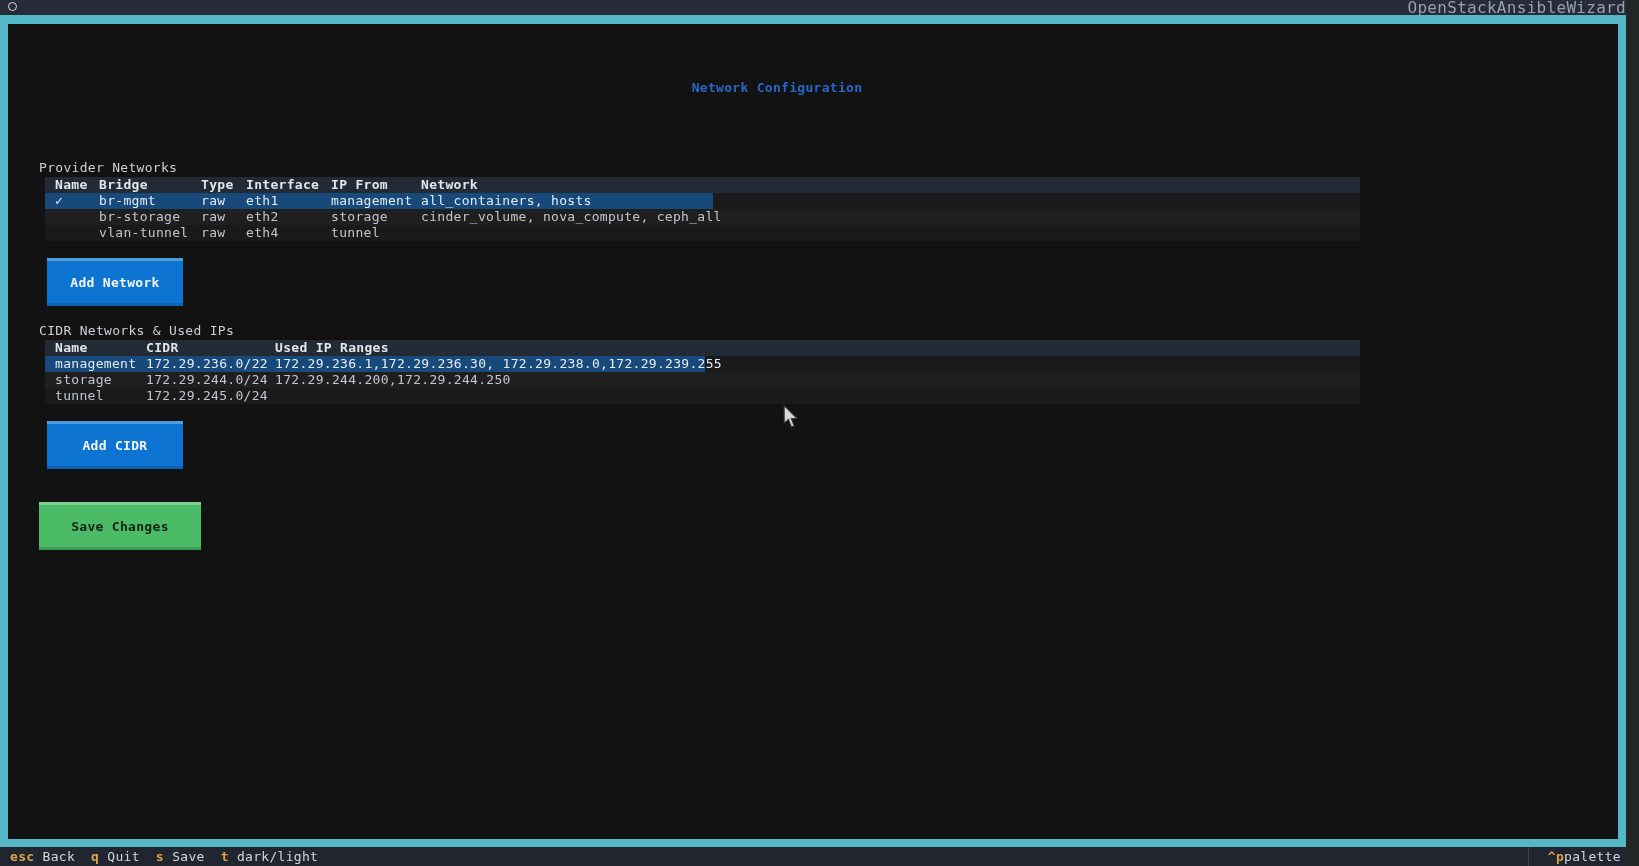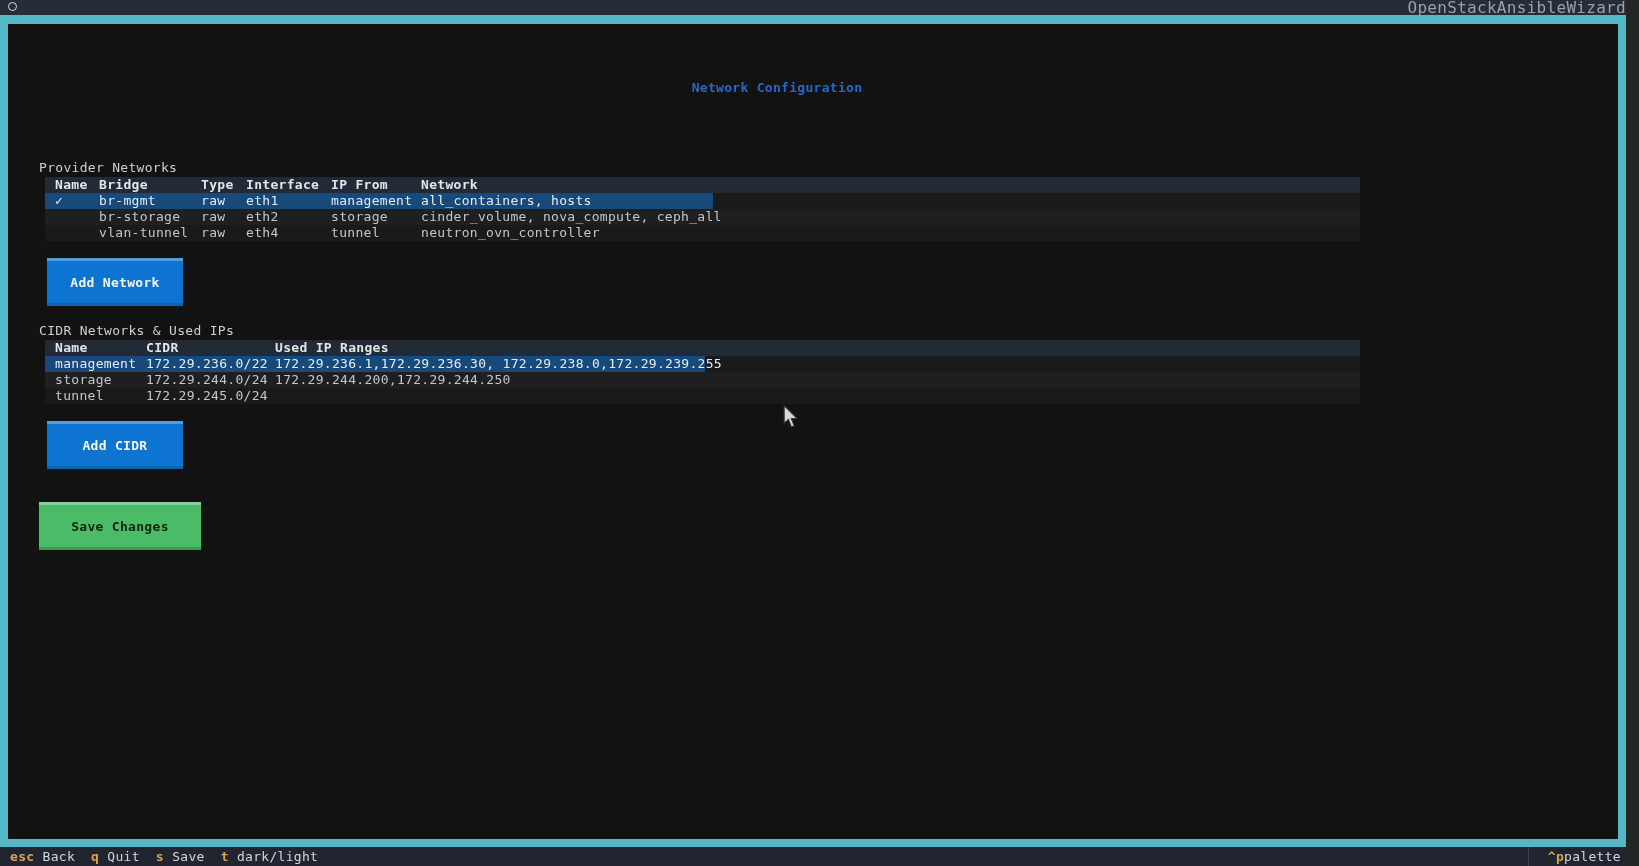--- a/index.html
+++ b/index.html
@@ -131,21 +131,20 @@
         <span class="pc4">eth2</span>
         <span class="pc5">storage</span>
         <span class="pc6">cinder_volume, nova_compute, ceph_all</span>
       </div>
       <div class="trow odd">
         <span class="pc1"></span>
         <span class="pc2">vlan-tunnel</span>
         <span class="pc3">raw</span>
         <span class="pc4">eth4</span>
         <span class="pc5">tunnel</span>
-        <span class="pc6">neutron_ovn_controller</span>
       </div>
     </div>
 
     <button class="btn btn-blue btn-add-network">Add Network</button>
 
     <div class="section-label lbl-cidr">CIDR Networks &amp; Used IPs</div>
 
     <div class="dtable tbl-cidr">
       <div class="trow thead">
         <span class="cc1">Name</span>

